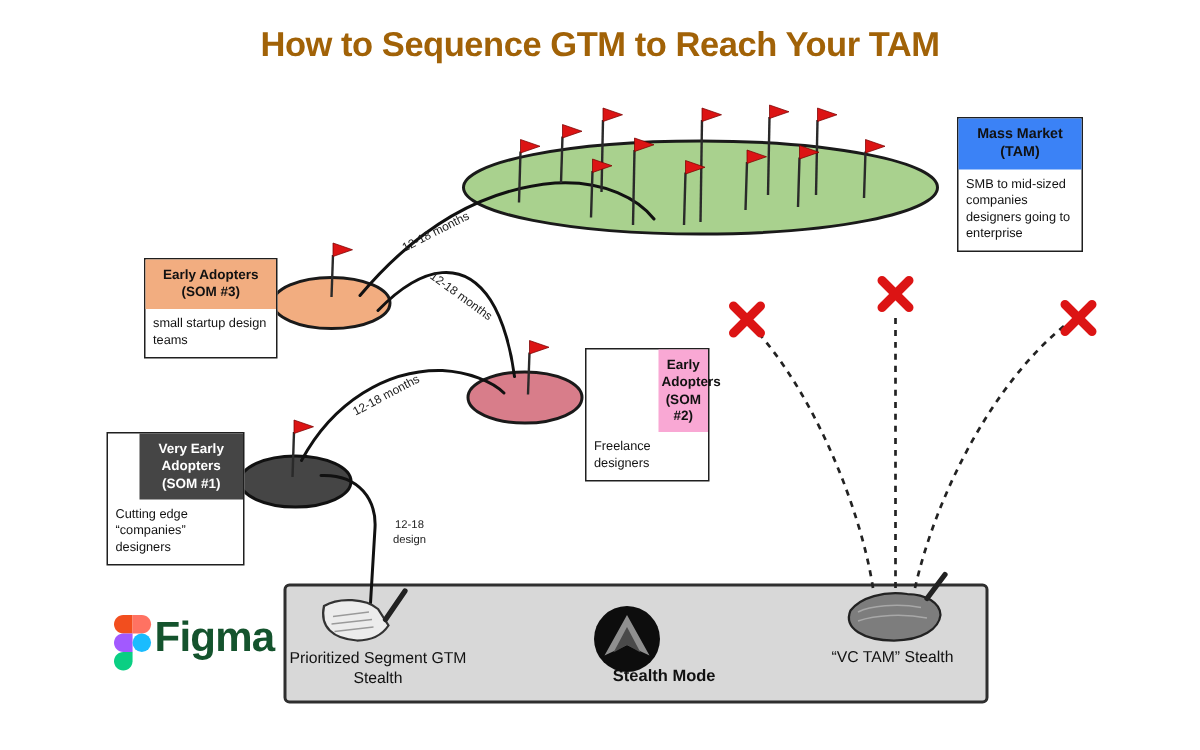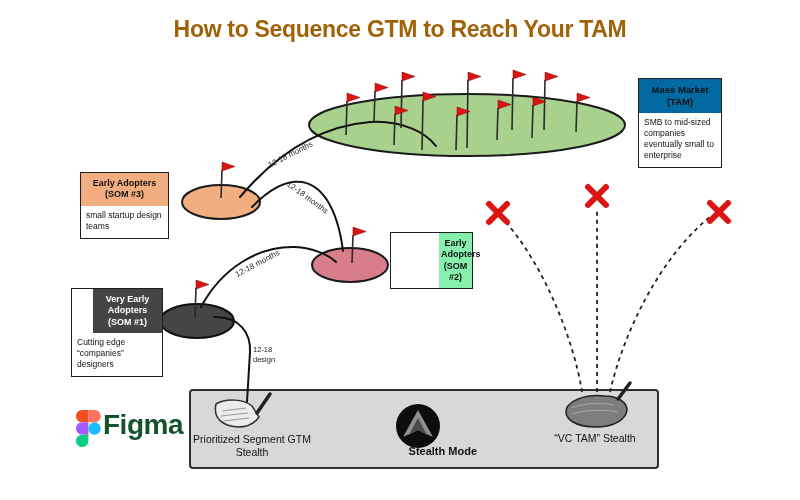--- a/index.html
+++ b/index.html
@@ -4,32 +4,32 @@
 <style>
   html,body{margin:0;padding:0;}
   body{font-family:"Liberation Sans", sans-serif;}
   #canvas{position:relative;width:800px;height:500px;background:#ffffff;overflow:hidden;}
   #diagram-svg{position:absolute;left:0;top:0;z-index:1;}
   .title{position:absolute;left:0;top:16px;width:100%;text-align:center;font-size:23px;font-weight:800;color:#a16207;z-index:3;letter-spacing:-0.3px;}
   .label-box{position:absolute;background:#ffffff;border:1.6px solid #1f1f1f;z-index:3;}
   .box-header{font-weight:bold;font-size:9px;text-align:center;padding:5px 2px;line-height:1.25;color:#111;}
   .box-body{font-size:8.5px;padding:4px 5px 6px 5px;line-height:1.3;color:#111;}
   #tam-box{left:638px;top:78px;width:82px;}
-  #tam-box .box-header{background:#0369a1;font-size:9.5px;}
-  #som3-box{left:80px;top:172px;width:87px;}
+  #tam-box .box-header{background:#3b82f6;font-size:9.5px;}
+  #som3-box{left:96px;top:172px;width:87px;}
   #som3-box .box-header{background:#f2ad80;}
   #som2-box{left:390px;top:232px;width:81px;}
-  #som2-box .box-header{background:#86efac;margin-left:48px;}
+  #som2-box .box-header{background:#f9a8d4;margin-left:48px;}
   #som1-box{left:71px;top:288px;width:90px;}
   #som1-box .box-header{background:#454545;color:#ffffff;margin-left:21px;}
   .arc-label{position:absolute;font-size:8px;color:#222;white-space:nowrap;z-index:2;}
   #arc-label-1{left:266px;top:150px;transform:rotate(-27deg);}
   #arc-label-2{left:283px;top:193px;transform:rotate(36deg);}
   #arc-label-3{left:233px;top:259px;transform:rotate(-28deg);}
-  .shot-duration{position:absolute;left:253px;top:345px;width:40px;font-size:7.5px;line-height:1.35;color:#222;z-index:2;}
+  .shot-duration{position:absolute;left:253px;top:345px;width:40px;font-size:7.5px;line-height:1.35;color:#222;text-align:center;z-index:2;}
   .shot-duration span{display:block;}
   .footer-label{position:absolute;z-index:3;text-align:center;font-size:10.5px;line-height:1.2;color:#111;}
   #footer-left-label{left:192px;top:433px;width:120px;}
   #footer-center-label{left:357px;top:445px;width:120px;font-weight:bold;font-size:11px;text-align:right;}
   #footer-right-label{left:540px;top:432px;width:110px;}
   .figma-wordmark{position:absolute;left:103px;top:409px;font-size:28px;font-weight:600;color:#14532d;letter-spacing:-0.5px;z-index:3;}
 </style>
 </head>
 <body>
 
@@ -155,30 +155,31 @@
       <path d="M12,12 H6 C2.7,12 0,14.7 0,18 C0,21.3 2.7,24 6,24 H12 Z" fill="#a259ff"></path>
       <circle cx="18" cy="18" r="6" fill="#1abcfe"></circle>
       <path d="M12,24 H6 C2.7,24 0,26.7 0,30 C0,33.3 2.7,36 6,36 C9.3,36 12,33.3 12,30 Z" fill="#0acf83"></path>
     </g>
   </svg>
 
   <div class="title">How to Sequence GTM to Reach Your TAM</div>
 
   <div class="label-box" id="tam-box">
     <div class="box-header">Mass Market (TAM)</div>
-    <div class="box-body">SMB to mid-sized companies eventually small to enterprise</div>
+    <div class="box-body">SMB to mid-sized companies designers going to enterprise</div>
   </div>
 
   <div class="label-box" id="som3-box">
     <div class="box-header">Early Adopters (SOM #3)</div>
     <div class="box-body">small startup design teams</div>
   </div>
 
   <div class="label-box" id="som2-box">
     <div class="box-header">Early Adopters (SOM #2)</div>
+    <div class="box-body">Freelance designers</div>
   </div>
 
   <div class="label-box" id="som1-box">
     <div class="box-header">Very Early Adopters (SOM #1)</div>
     <div class="box-body">Cutting edge “companies” designers</div>
   </div>
 
   <div class="arc-label" id="arc-label-1">12-18 months</div>
   <div class="arc-label" id="arc-label-2">12-18 months</div>
   <div class="arc-label" id="arc-label-3">12-18 months</div>

